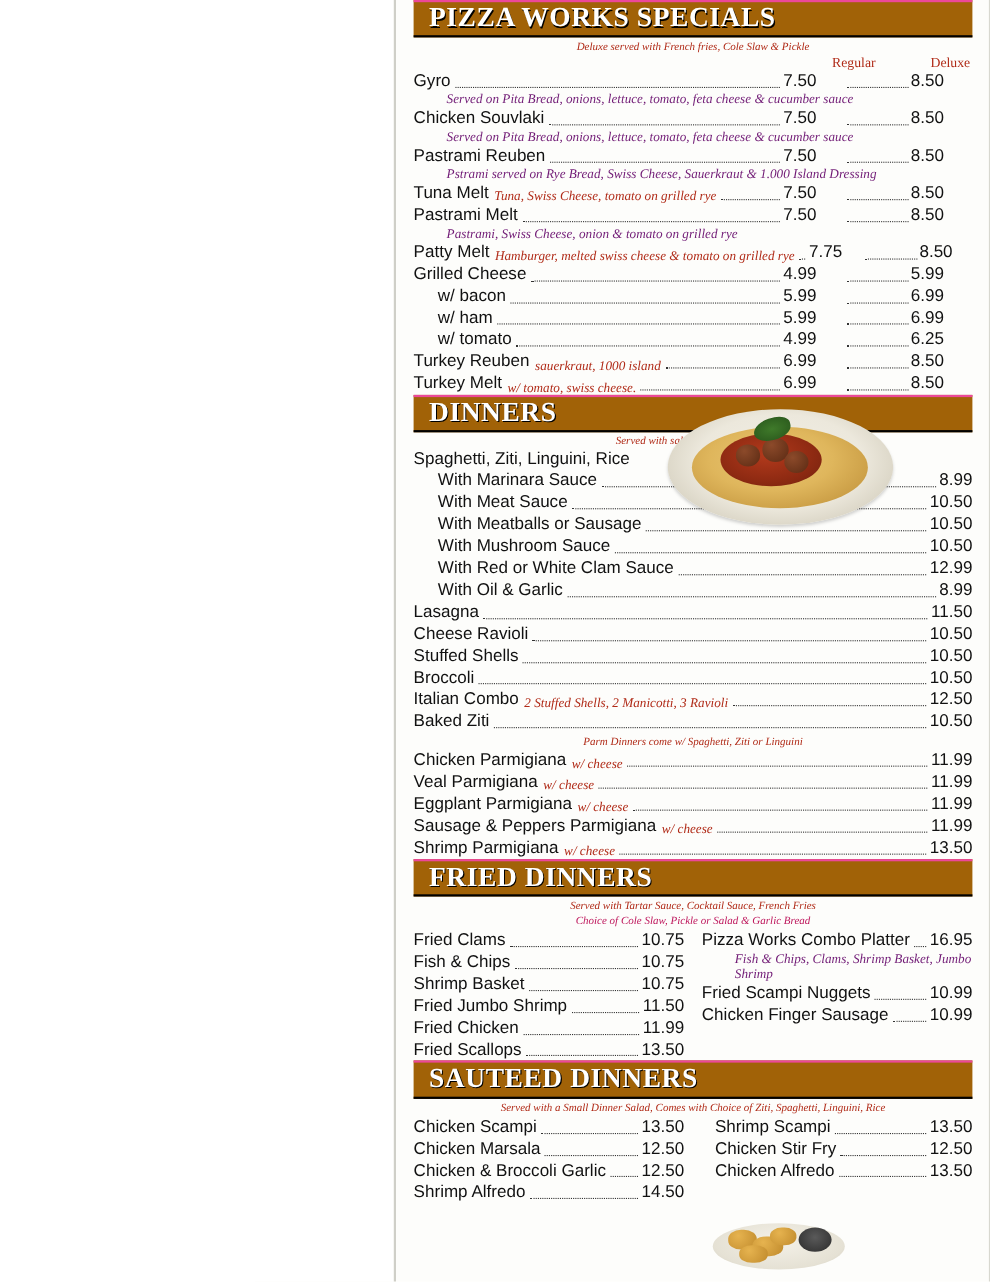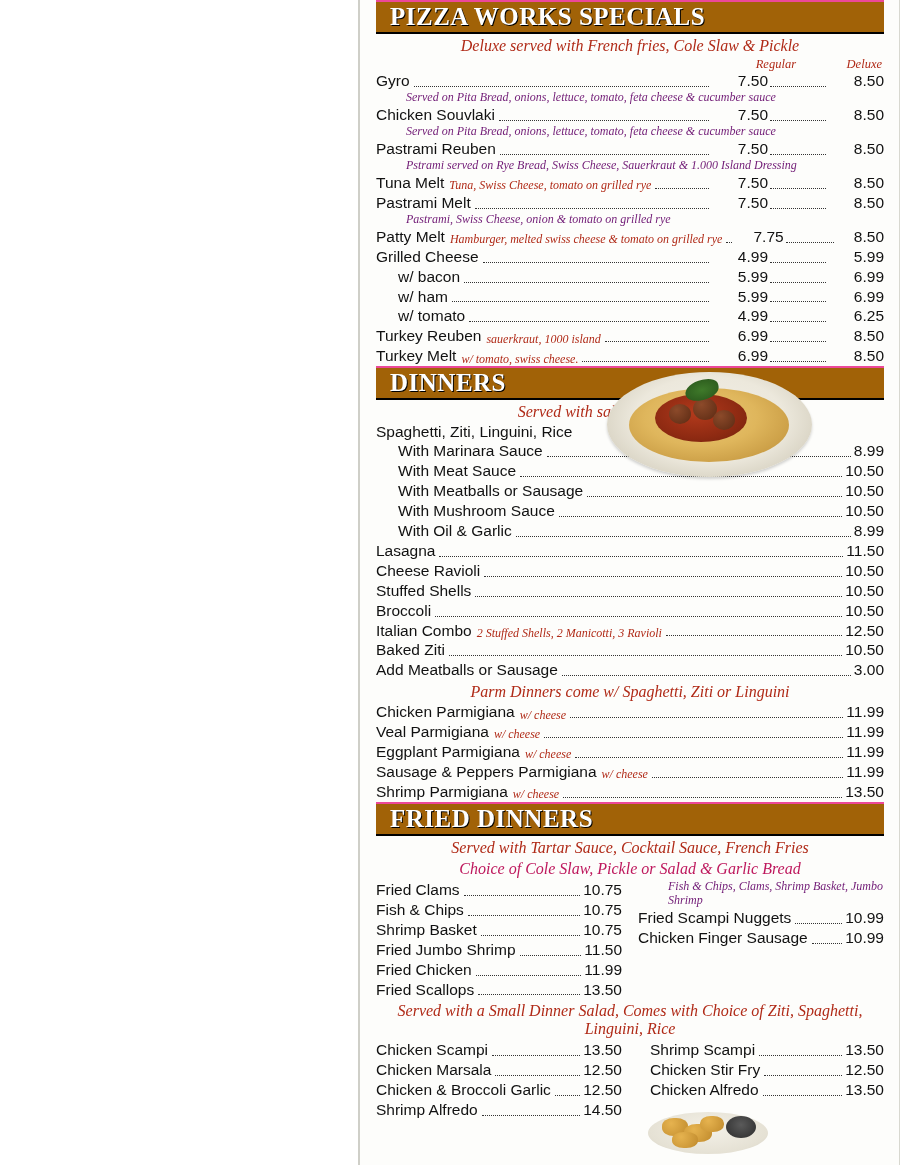--- a/index.html
+++ b/index.html
@@ -35,28 +35,28 @@
     margin:0;
     font-family:"Liberation Serif", serif;
     font-weight:bold;
     font-size:25px;
     line-height:1.05;
     text-shadow:1px 1px 0 #000;
   }
   .note{
     text-align:center;color:#b02a17;
     font-family:"Liberation Serif", serif;
-    font-style:italic;font-size:16px;
+    font-style:italic;font-size:10px;
     margin:3px 0 2px 0;
   }
   .note.dark{color:#be185d;}
   .colhead{
     position:relative;height:14px;margin-top:2px;
     color:#b02a17;font-family:"Liberation Serif", serif;
-    font-style:italic;font-size:12.5px;
+    font-size:12.5px;
   }
   .colhead .reg{position:absolute;right:88px;}
   .colhead .dlx{position:absolute;right:2px;}
 
   
   .row{
     display:flex;align-items:flex-end;
     font-family:"Liberation Sans", sans-serif;
     font-size:15.5px;color:#111;
     line-height:1.22;
@@ -70,21 +70,21 @@
   .row .dots{
     flex:1 1 auto;
     border-bottom:1.5px dotted #333;
     margin:0 3px 4px 4px;
     min-width:6px;
   }
   .row .p{
     white-space:nowrap;font-size:15.5px;color:#111;text-align:left;
   }
   .row .p2{
-    white-space:nowrap;font-size:15.5px;color:#111;width:56px;text-align:right;
+    white-space:nowrap;font-size:15.5px;color:#111;width:56px;
   }
   .row .dots2{
     width:56px;border-bottom:1.5px dotted #333;margin:0 2px 4px 2px;
   }
   .sub{padding-left:22px;}
   .sub2{padding-left:12px;}
   .subtitle{
     font-size:15.5px;color:#111;margin-top:2px;
   }
   .desc-line{
@@ -265,20 +265,25 @@
       <span class="nm">With Meatballs or Sausage</span>
       <span class="dots"></span>
       <span class="p">10.50</span>
     </div>
     <div class="row sub">
       <span class="nm">With Mushroom Sauce</span>
       <span class="dots"></span>
       <span class="p">10.50</span>
     </div>
     <div class="row sub">
+      <span class="nm">With Red or White Clam Sauce</span>
+      <span class="dots"></span>
+      <span class="p">12.99</span>
+    </div>
+    <div class="row sub">
       <span class="nm">With Oil &amp; Garlic</span>
       <span class="dots"></span>
       <span class="p">8.99</span>
     </div>
     <div class="row">
       <span class="nm">Lasagna</span>
       <span class="dots"></span>
       <span class="p">11.50</span>
     </div>
     <div class="row">
@@ -300,25 +305,20 @@
       <span class="nm">Italian Combo</span>
       <span class="desc">2 Stuffed Shells, 2 Manicotti, 3 Ravioli</span>
       <span class="dots"></span>
       <span class="p">12.50</span>
     </div>
     <div class="row">
       <span class="nm">Baked Ziti</span>
       <span class="dots"></span>
       <span class="p">10.50</span>
     </div>
-    <div class="row">
-      <span class="nm">Add Meatballs or Sausage</span>
-      <span class="dots"></span>
-      <span class="p">3.00</span>
-    </div>
 
     <div class="note">Parm Dinners come w/ Spaghetti, Ziti or Linguini</div>
 
     <div class="row">
       <span class="nm">Chicken Parmigiana</span>
       <span class="desc">w/ cheese</span>
       <span class="dots"></span>
       <span class="p">11.99</span>
     </div>
     <div class="row">
@@ -379,35 +379,43 @@
           <span class="dots"></span>
           <span class="p">11.99</span>
         </div>
         <div class="row">
           <span class="nm">Fried Scallops</span>
           <span class="dots"></span>
           <span class="p">13.50</span>
         </div>
       </div>
       <div class="c">
+        <div class="row">
+          <span class="nm">Pizza Works Combo Platter</span>
+          <span class="dots"></span>
+          <span class="p">16.95</span>
+        </div>
         <div class="desc-line">Fish &amp; Chips, Clams, Shrimp Basket, Jumbo</div>
         <div class="desc-line">Shrimp</div>
         <div class="row">
           <span class="nm">Fried Scampi Nuggets</span>
           <span class="dots"></span>
           <span class="p">10.99</span>
         </div>
         <div class="row">
           <span class="nm">Chicken Finger Sausage</span>
           <span class="dots"></span>
           <span class="p">10.99</span>
         </div>
       </div>
     </div>
 
+    <div class="bar">
+      <h2>SAUTEED DINNERS</h2>
+    </div>
     <div class="note">Served with a Small Dinner Salad, Comes with Choice of Ziti, Spaghetti, Linguini, Rice</div>
     <div class="twocol">
       <div class="c">
         <div class="row">
           <span class="nm">Chicken Scampi</span>
           <span class="dots"></span>
           <span class="p">13.50</span>
         </div>
         <div class="row">
           <span class="nm">Chicken Marsala</span>

